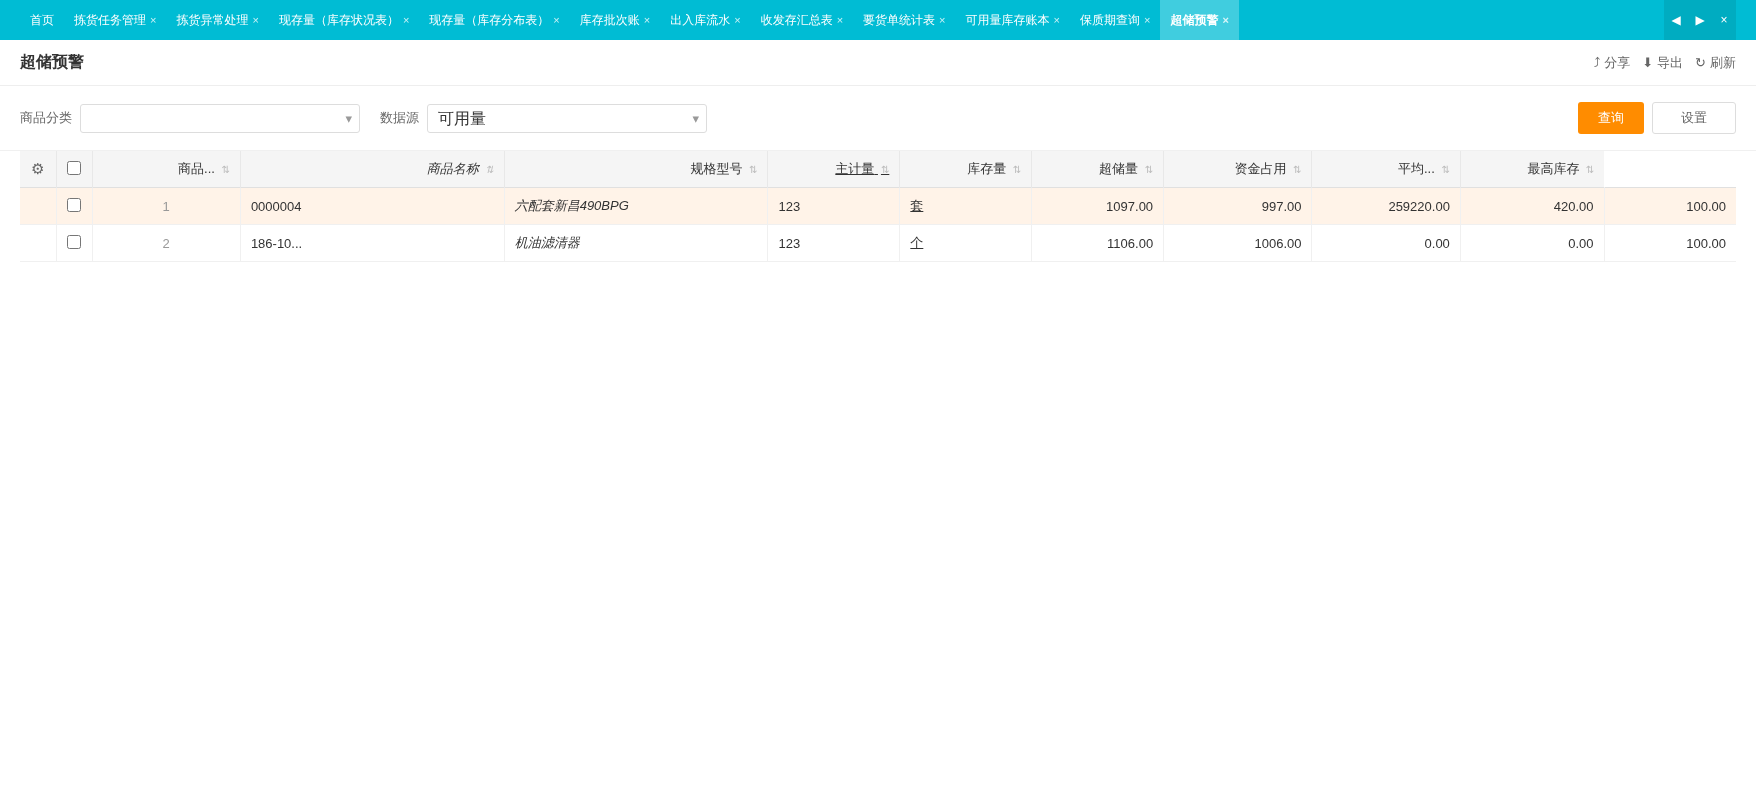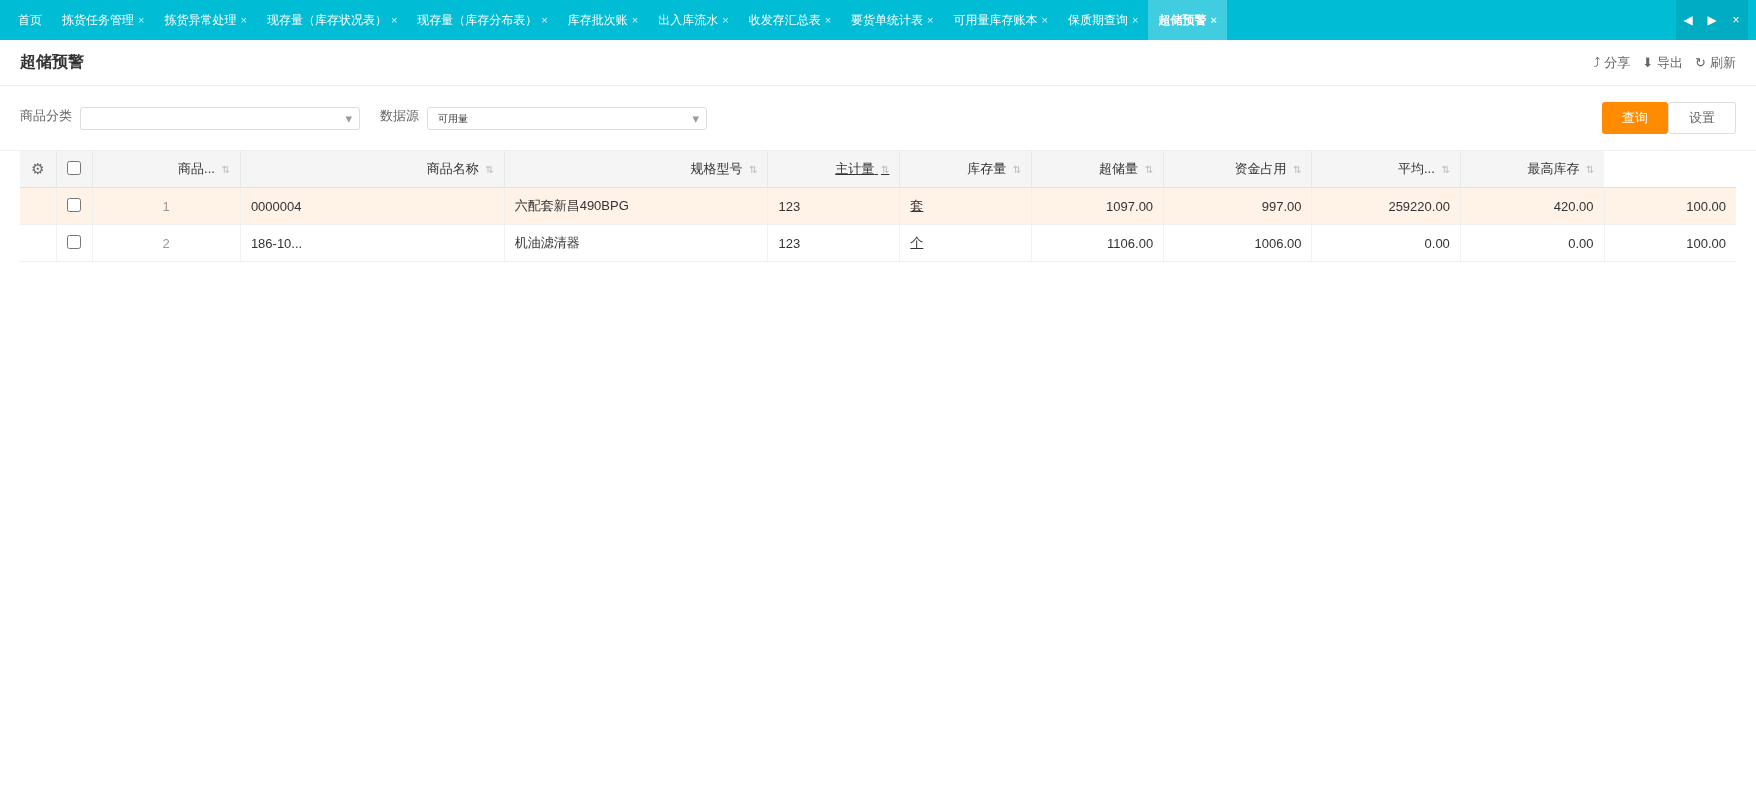--- a/index.html
+++ b/index.html
@@ -4,21 +4,21 @@
   <style>
     * { margin: 0; padding: 0; box-sizing: border-box; }
     body { font-family: 'Microsoft YaHei', Arial, sans-serif; font-size: 13px; background: #fff; color: #333; overflow-x: hidden; }
 
     
     .top-nav {
       display: flex;
       align-items: center;
       background: #00bcd4;
       height: 40px;
-      padding: 0 8px;
+      padding: 0 20px;
       overflow: hidden;
       white-space: nowrap;
     }
     .top-nav .nav-item {
       display: inline-flex;
       align-items: center;
       color: #fff;
       font-size: 12px;
       padding: 0 10px;
       height: 40px;
@@ -85,32 +85,33 @@
     .filter-area {
       padding: 16px 20px;
       display: flex;
       align-items: center;
       gap: 20px;
       background: #fff;
       border-bottom: 1px solid #f0f0f0;
     }
     .filter-group {
       display: flex;
+      align-items: center;
       gap: 8px;
     }
     .filter-label {
       color: #666;
       font-size: 13px;
       white-space: nowrap;
     }
     .filter-select {
       border: 1px solid #ddd;
       border-radius: 3px;
       padding: 5px 28px 5px 10px;
-      font-size: 10px;
+      font-size: 16px;
       color: #333;
       background: #fff;
       cursor: pointer;
       appearance: none;
       position: relative;
       min-width: 280px;
     }
     .filter-select-wrapper {
       position: relative;
       display: inline-block;
@@ -120,36 +121,37 @@
       position: absolute;
       right: 8px;
       top: 50%;
       transform: translateY(-50%);
       color: #999;
       pointer-events: none;
     }
     .filter-right {
       margin-left: auto;
       display: flex;
+      gap: 8px;
     }
     .btn-query {
       background: #ff8c00;
       color: #fff;
       border: none;
       border-radius: 3px;
       padding: 6px 20px;
       font-size: 13px;
       cursor: pointer;
     }
     .btn-settings {
       background: #fff;
       color: #666;
       border: 1px solid #ddd;
       border-radius: 3px;
-      padding: 6px 20px;
+      padding: 6px 28px;
       font-size: 13px;
       cursor: pointer;
     }
 
     
     .table-container {
       padding: 0 20px;
       background: #fff;
     }
     table {
@@ -202,21 +204,21 @@
     .gear-icon {
       cursor: pointer;
       color: #666;
       font-size: 15px;
     }
     .header-checkbox-cell {
       text-align: center;
       width: 36px;
     }
     .col-sku { min-width: 90px; }
-    .col-name { min-width: 160px; }
+    .col-name { min-width: 160px; font-style: italic; }
     .col-spec { min-width: 80px; }
     .col-unit { min-width: 60px; text-decoration: underline; }
     .col-stock { min-width: 80px; text-align: right; }
     .col-over { min-width: 80px; }
     .col-capital { min-width: 90px; text-align: right; }
     .col-avg { min-width: 70px; text-align: right; }
     .col-maxstock { min-width: 80px; text-align: right; }
     td.col-stock, td.col-over, td.col-capital, td.col-avg, td.col-maxstock { text-align: right; }
   </style>
 </head>

